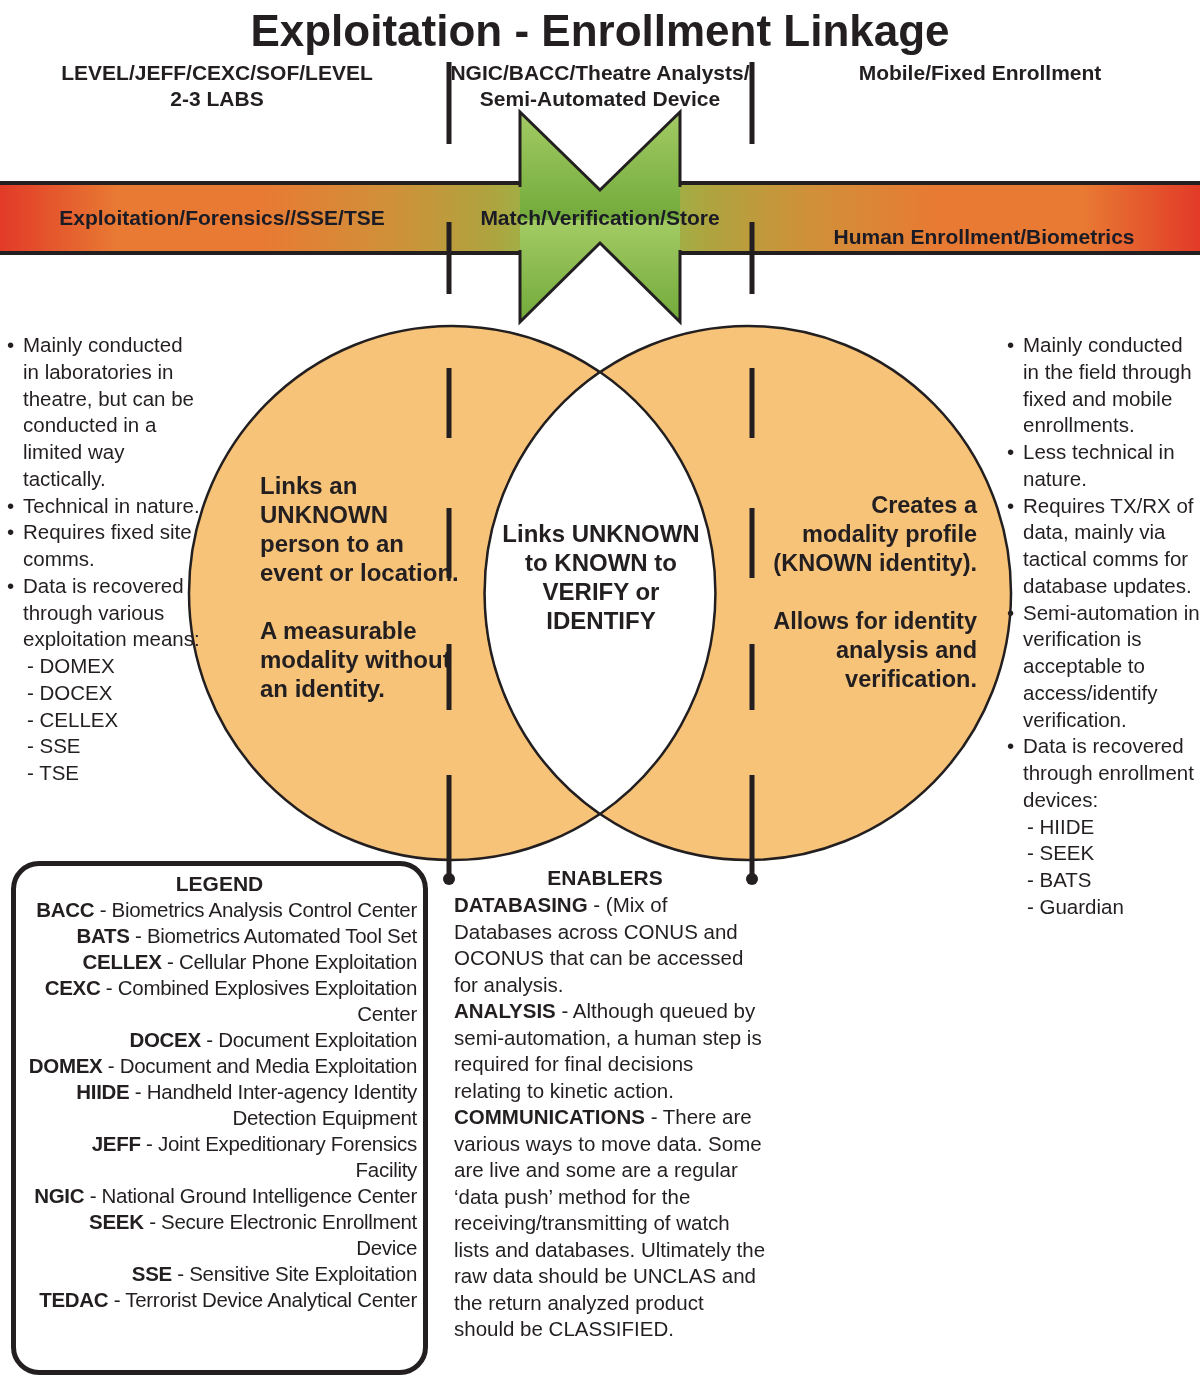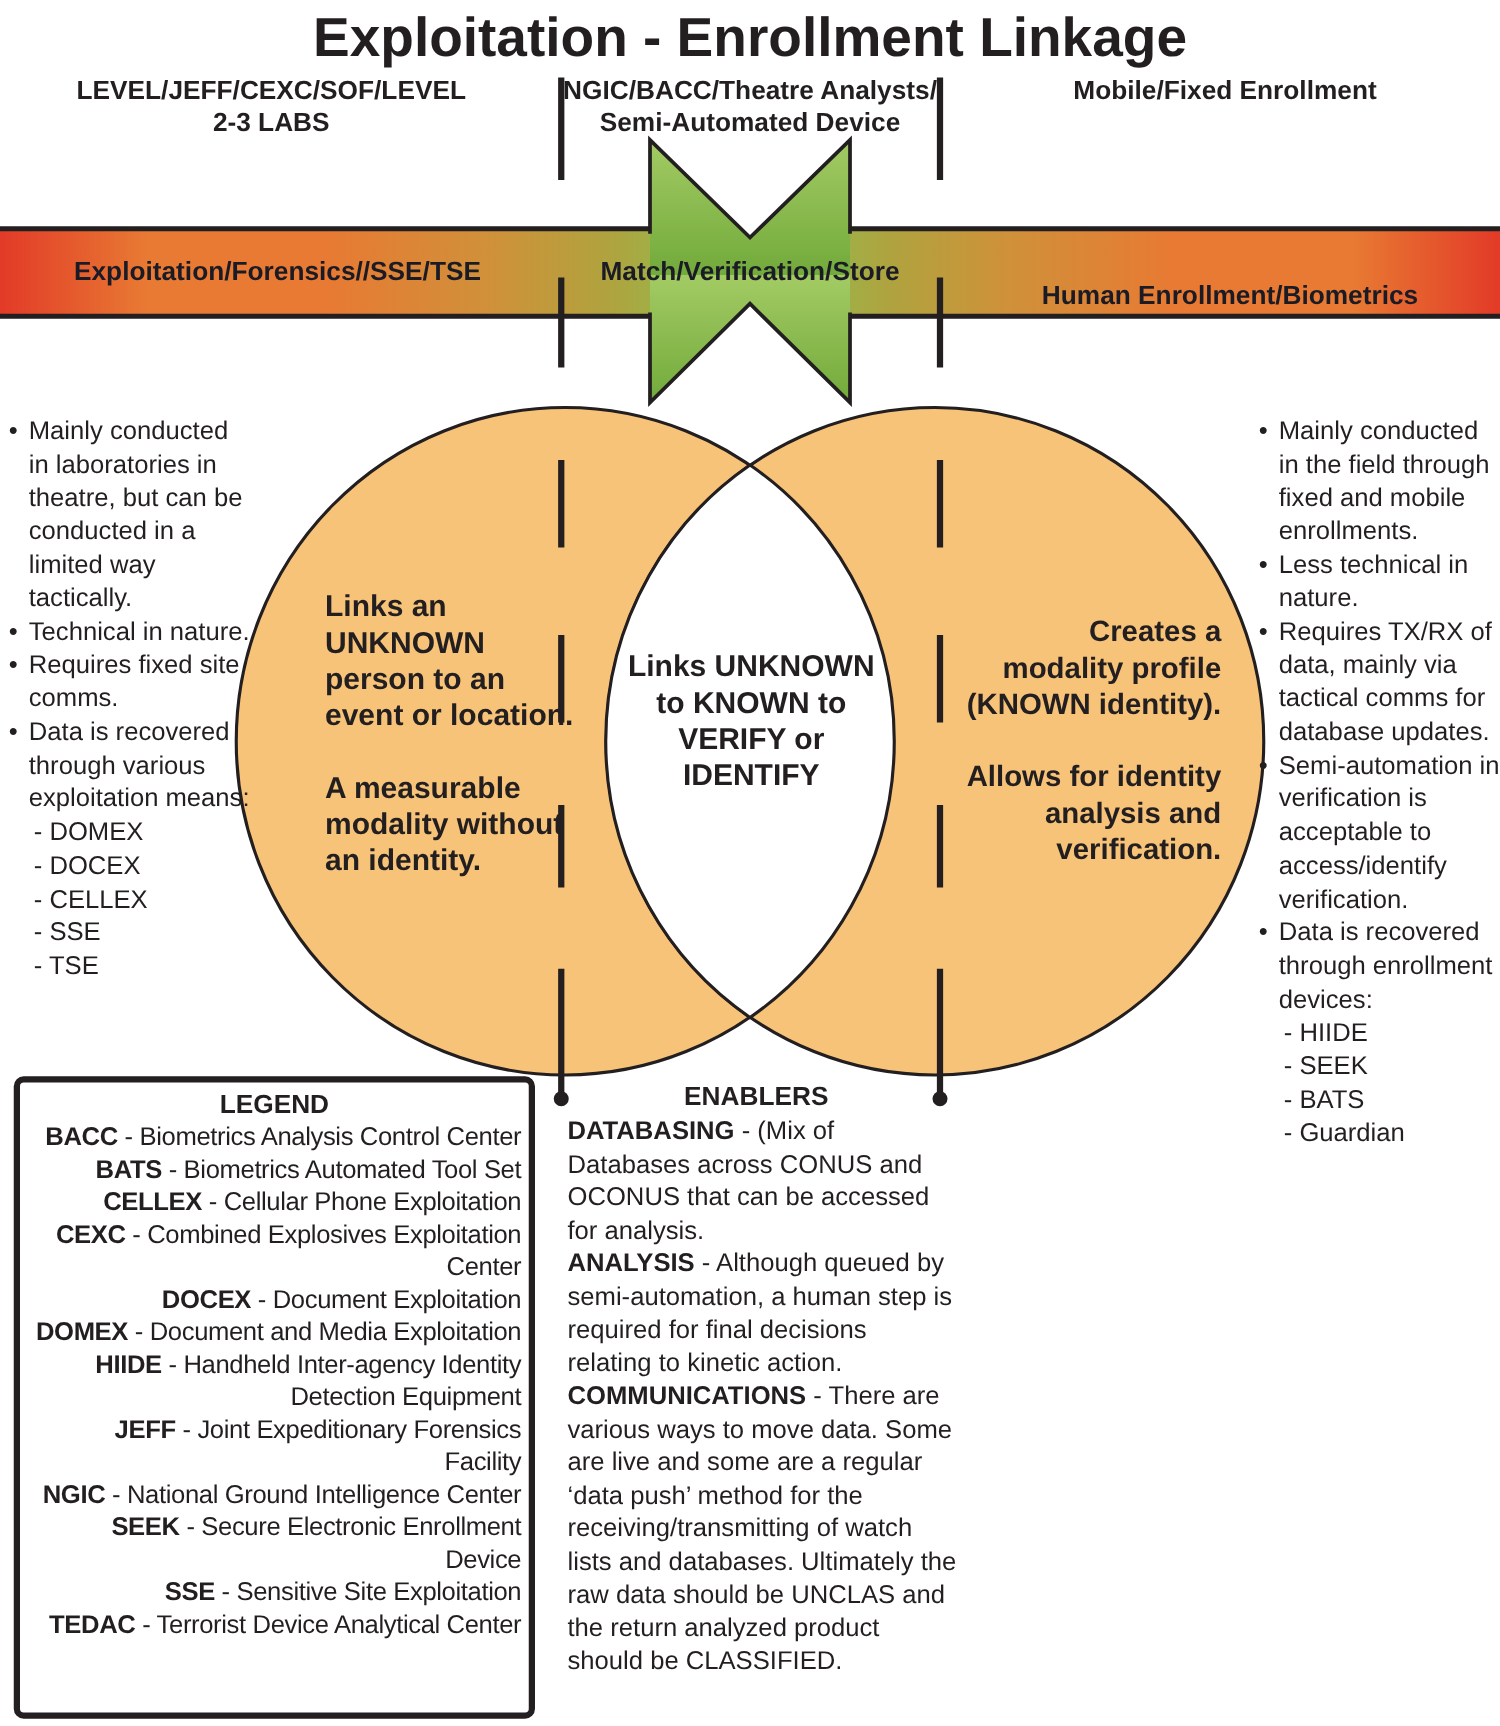--- a/index.html
+++ b/index.html
@@ -28,21 +28,21 @@
   .panel{font-size:20.5px;line-height:26.75px;}
   .panel-left{left:6px;top:332px;width:198px;}
   .panel-right{left:1006px;top:332px;width:196px;}
   .bullet-item{position:relative;padding-left:17px;}
   .bullet-item::before{content:"\2022";position:absolute;left:1px;}
   .sub-item{padding-left:21px;}
   .enablers-title{left:455px;top:866px;width:300px;text-align:center;font-weight:bold;font-size:21px;}
   .enablers-body{left:454px;top:892px;width:312px;font-size:20.5px;line-height:26.5px;}
   .enablers-body p{margin:0;}
   .legend{left:11px;top:861px;width:417px;height:514px;background:#fff;border:5px solid var(--outline-black);
-          border-radius:8px;box-sizing:border-box;z-index:3;}
+          border-radius:28px;box-sizing:border-box;z-index:3;}
   .legend-title{text-align:center;font-weight:bold;font-size:21px;margin-top:6px;}
   .legend-body{padding:1px 6px 0 10px;font-size:20.5px;line-height:26px;letter-spacing:-0.3px;text-align:right;}
   b{font-weight:bold;}
 </style>
 </head>
 <body>
 
 <div class="canvas">
 
   <svg class="layer" width="1200" height="1381" viewBox="0 0 1200 1381">

